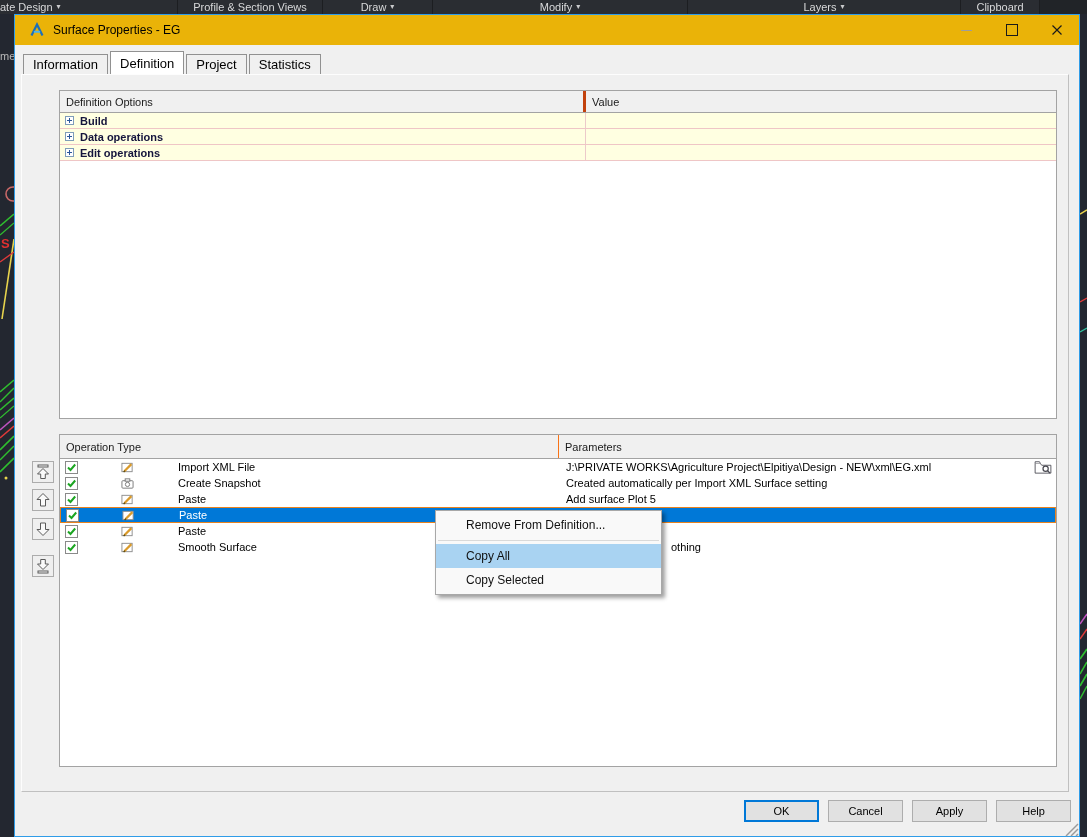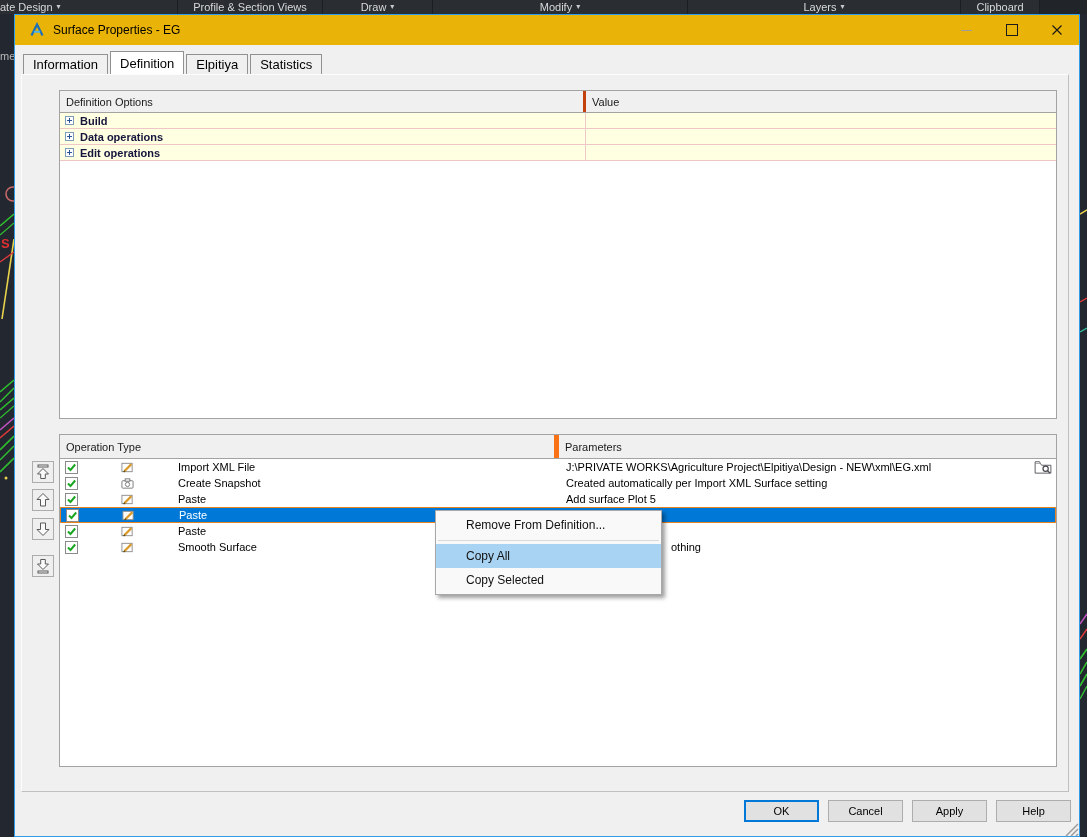--- a/index.html
+++ b/index.html
@@ -54,21 +54,21 @@
   
   .tbl{position:absolute;background:#ffffff;border:1px solid #a3a3a3;box-sizing:border-box;}
   .tbl-def{left:37px;top:15px;width:998px;height:329px;}
   .tbl-op{left:37px;top:359px;width:998px;height:333px;}
   .tbl-head{display:flex;background:#f0f0f0;border-bottom:1px solid #a3a3a3;box-sizing:border-box;}
   .tbl-def .tbl-head{height:22px;}
   .tbl-op .tbl-head{height:24px;}
   .hcell{display:flex;align-items:center;padding-left:6px;font-size:11px;color:#1a1a1a;
     box-sizing:border-box;overflow:hidden;white-space:nowrap;}
   .tbl-def .hcell.c1{width:526px;border-right:3px solid #c2410c;}
-  .tbl-op  .hcell.c1{width:499px;border-right:5px solid #f97316;}
+  .tbl-op  .hcell.c1{width:499px;border-right:1px solid #f97316;}
   .hcell.c2{flex:1;}
 
   .def-row{display:flex;height:16px;background:#ffffe1;border-bottom:1px solid #efc6c6;
     box-sizing:border-box;cursor:default;}
   .def-row .lcell{width:526px;display:flex;align-items:center;border-right:1px solid #eccaca;
     box-sizing:border-box;}
   .def-row .rcell{flex:1;}
   .def-row .expander{margin-left:5px;width:9px;height:9px;display:inline-flex;}
   .def-row .dlabel{margin-left:6px;font-size:11px;font-weight:bold;color:#14143c;white-space:nowrap;}
 
@@ -201,21 +201,21 @@
     </div>
 
     <div class="tabs" id="tabstrip">
         <div class="tab">
           <span>Information</span>
         </div>
         <div class="tab active">
           <span>Definition</span>
         </div>
         <div class="tab">
-          <span>Elpitiya</span>
+          <span>Project</span>
         </div>
         <div class="tab">
           <span>Statistics</span>
         </div>
       </div>
 
     <div class="tabpage">
 
       <div class="tbl tbl-def">
         <div class="tbl-head">

